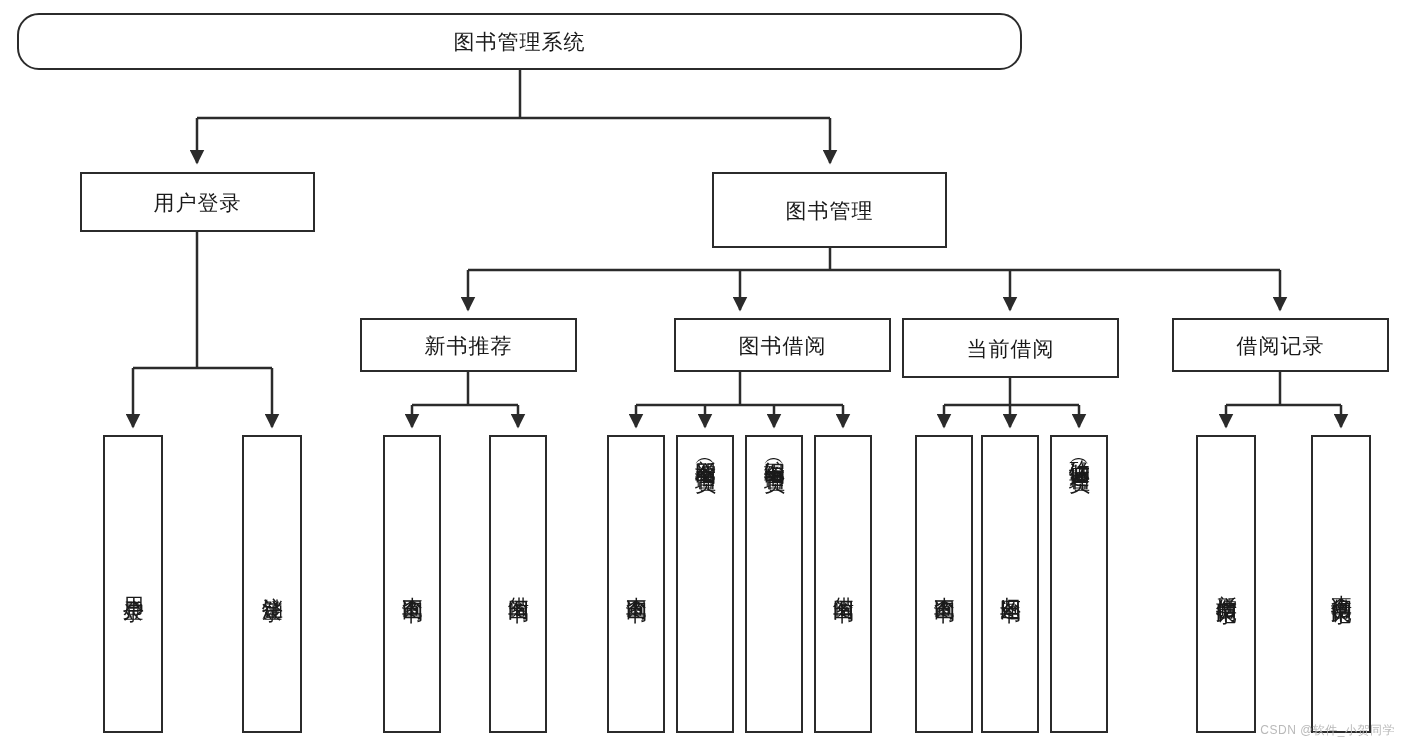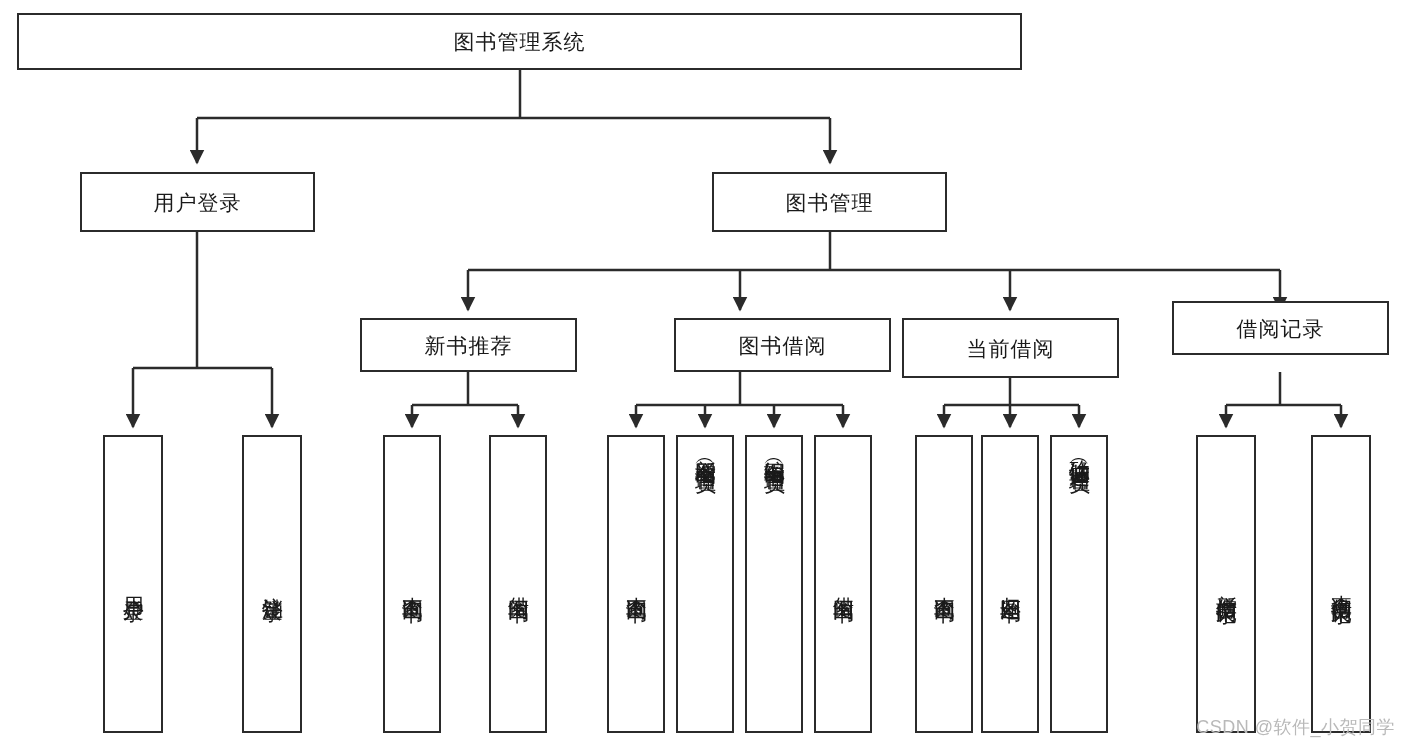--- a/index.html
+++ b/index.html
@@ -50,21 +50,21 @@
     left: 0;
     top: 0;
     width: 1405px;
     height: 747px;
     pointer-events: none;
   }
   #watermark {
     position: absolute;
     right: 10px;
     bottom: 8px;
-    font-size: 18px;
+    font-size: 12px;
     color: #b9b9b9;
     white-space: nowrap;
     letter-spacing: 0.5px;
   }
 </style>
 </head>
 <body>
 
 <div id="canvas">
 
@@ -113,29 +113,29 @@
       <path d="M 1010 405 L 1010 427" marker-end="url(#arrow)"></path>
       <path d="M 1079 405 L 1079 427" marker-end="url(#arrow)"></path>
 
       <path d="M 1280 372 L 1280 405"></path>
       <path d="M 1226 405 L 1341 405"></path>
       <path d="M 1226 405 L 1226 427" marker-end="url(#arrow)"></path>
       <path d="M 1341 405 L 1341 427" marker-end="url(#arrow)"></path>
     </g>
   </svg>
 
-  <div class="node horiz" style="left:17px; top:13px; width:1005px; height:57px;">图书管理系统</div>
+  <div class="node horiz" style="left:17px; top:13px; width:1005px; height:57px;border-radius:22px;">图书管理系统</div>
 
   <div class="node horiz" style="left:80px; top:172px; width:235px; height:60px;">用户登录</div>
-  <div class="node horiz" style="left:712px; top:172px; width:235px; height:60px;">图书管理</div>
+  <div class="node horiz" style="left:712px; top:172px; width:235px; height:76px;">图书管理</div>
 
   <div class="node horiz" style="left:360px; top:318px; width:217px; height:54px;text-align:right;">新书推荐</div>
   <div class="node horiz" style="left:632px; top:318px; width:217px; height:54px;margin-left:42px;">图书借阅</div>
   <div class="node horiz" style="left:902px; top:318px; width:217px; height:60px;">当前借阅</div>
-  <div class="node horiz" style="left:1172px; top:301px; width:217px; height:54px;">借阅记录</div>
+  <div class="node horiz" style="left:1172px; top:318px; width:217px; height:54px;">借阅记录</div>
 
   <div class="node vert" style="left:103px; top:435px; width:60px; height:298px;">用户登录</div>
   <div class="node vert" style="left:242px; top:435px; width:60px; height:298px;">注销登录</div>
 
   <div class="node vert" style="left:383px; top:435px; width:58px; height:298px;">查询图书</div>
   <div class="node vert" style="left:489px; top:435px; width:58px; height:298px;">借阅图书</div>
 
   <div class="node vert" style="left:607px; top:435px; width:58px; height:298px;">查询图书</div>
   <div class="node vert topalign" style="left:676px; top:435px; width:58px; height:298px;">新增图书（管理员）</div>
   <div class="node vert topalign" style="left:745px; top:435px; width:58px; height:298px;">编辑图书（管理员）</div>

